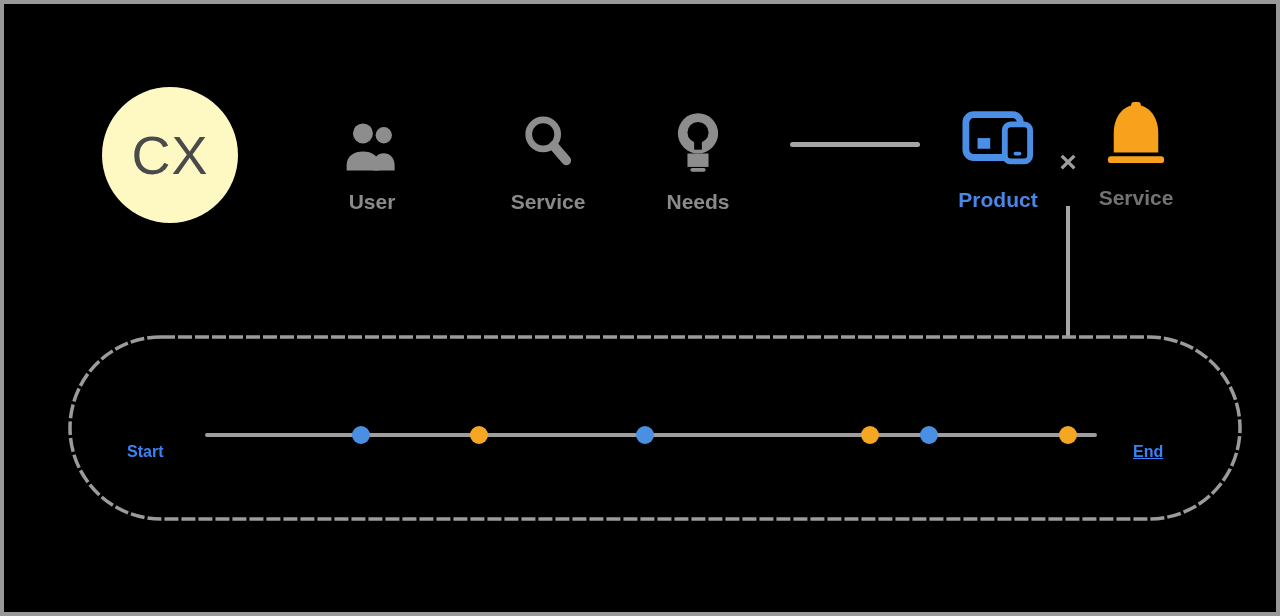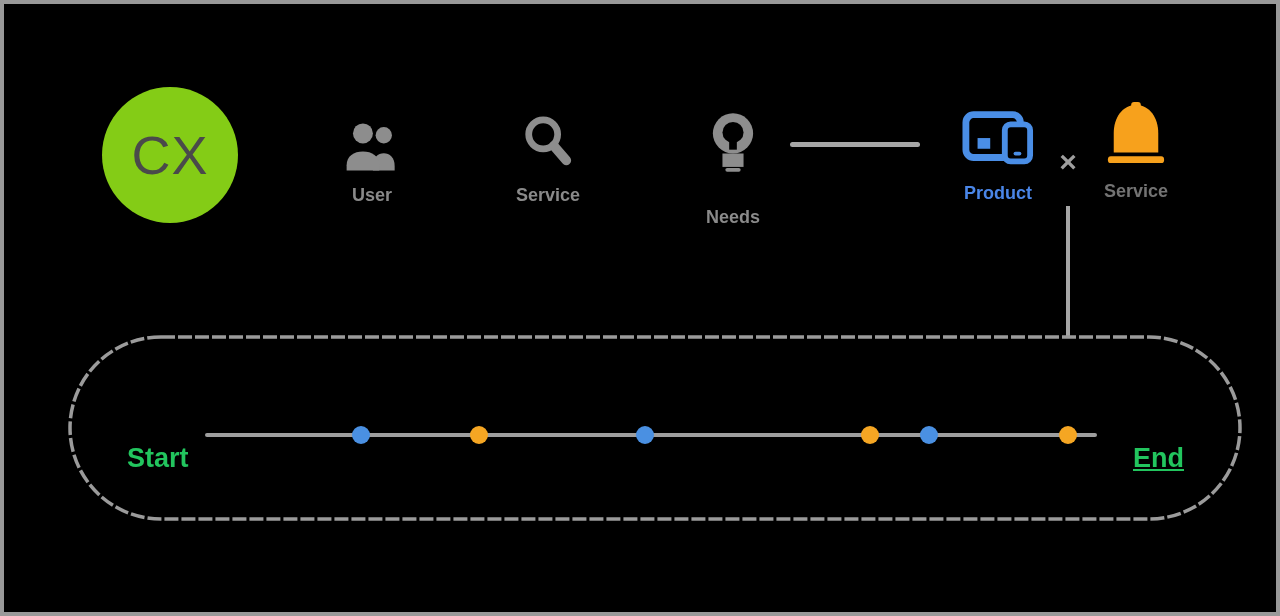--- a/index.html
+++ b/index.html
@@ -2,45 +2,45 @@
 <html><head>
 <meta charset="utf-8">
 <style>
   html,body{margin:0;padding:0;background:#000;}
   body{width:1280px;height:616px;position:relative;overflow:hidden;
        font-family:"Liberation Sans", sans-serif;}
   .frame{position:absolute;inset:0;border:4px solid #999999;box-sizing:border-box;pointer-events:none;}
 
   
   .cx-badge{position:absolute;left:102px;top:87px;width:136px;height:136px;border-radius:50%;
-            background:#84cc16;display:flex;align-items:center;justify-content:center;}
+            background:#fef9c3;display:flex;align-items:center;justify-content:center;}
   .cx-badge span{font-size:54px;color:#4a4a4a;letter-spacing:1px;}
 
   
   .step{position:absolute;display:flex;flex-direction:column;align-items:center;}
   .icon-slot{height:68px;display:flex;align-items:flex-end;justify-content:center;}
-  .step-label{margin-top:12px;font-size:18px;font-weight:bold;color:#8a8a8a;line-height:22px;}
+  .step-label{margin-top:19px;font-size:21px;font-weight:bold;color:#8a8a8a;line-height:22px;}
   .step-user{left:332px;top:104px;width:80px;}
   .step-research{left:508px;top:104px;width:80px;}
-  .step-needs{left:693px;top:104px;width:80px;gap:22px;}
+  .step-needs{left:658px;top:104px;width:80px;}
   .step-product{left:948px;top:102px;width:100px;justify-content:flex-end;}
   .step-service{left:1086px;top:100px;width:100px;}
   .step-product .step-label{color:#4a86e8;}
   .step-service .step-label{color:#737373;}
 
   .h-connector{position:absolute;left:790px;top:142px;width:130px;height:5px;
                background:#a6a6a6;border-radius:3px;}
   .times{position:absolute;left:1048px;top:142px;width:40px;height:40px;
          display:flex;align-items:center;justify-content:center;
          font-size:30px;font-weight:bold;color:#9e9e9e;}
   .v-connector{position:absolute;left:1066px;top:206px;width:4px;height:131px;background:#a6a6a6;}
 
   
   .journey-svg{position:absolute;left:66px;top:333px;width:1178px;height:190px;}
-  .start-label,.end-label{position:absolute;top:443px;font-size:27px;font-weight:bold;color:#22c55e;}
+  .start-label,.end-label{position:absolute;top:443px;font-size:16px;font-weight:bold;color:#3b82f6;}
   .start-label{left:127px;}
   .end-label{left:1133px;text-decoration:underline;}
 
   .timeline-line{position:absolute;left:205px;top:433px;width:892px;height:4px;
                  background:#9e9e9e;border-radius:2px;}
   .dots-layer{position:absolute;inset:0;pointer-events:none;}
   .dot{position:absolute;top:426px;width:18px;height:18px;border-radius:50%;}
 </style>
 </head>
 <body>

